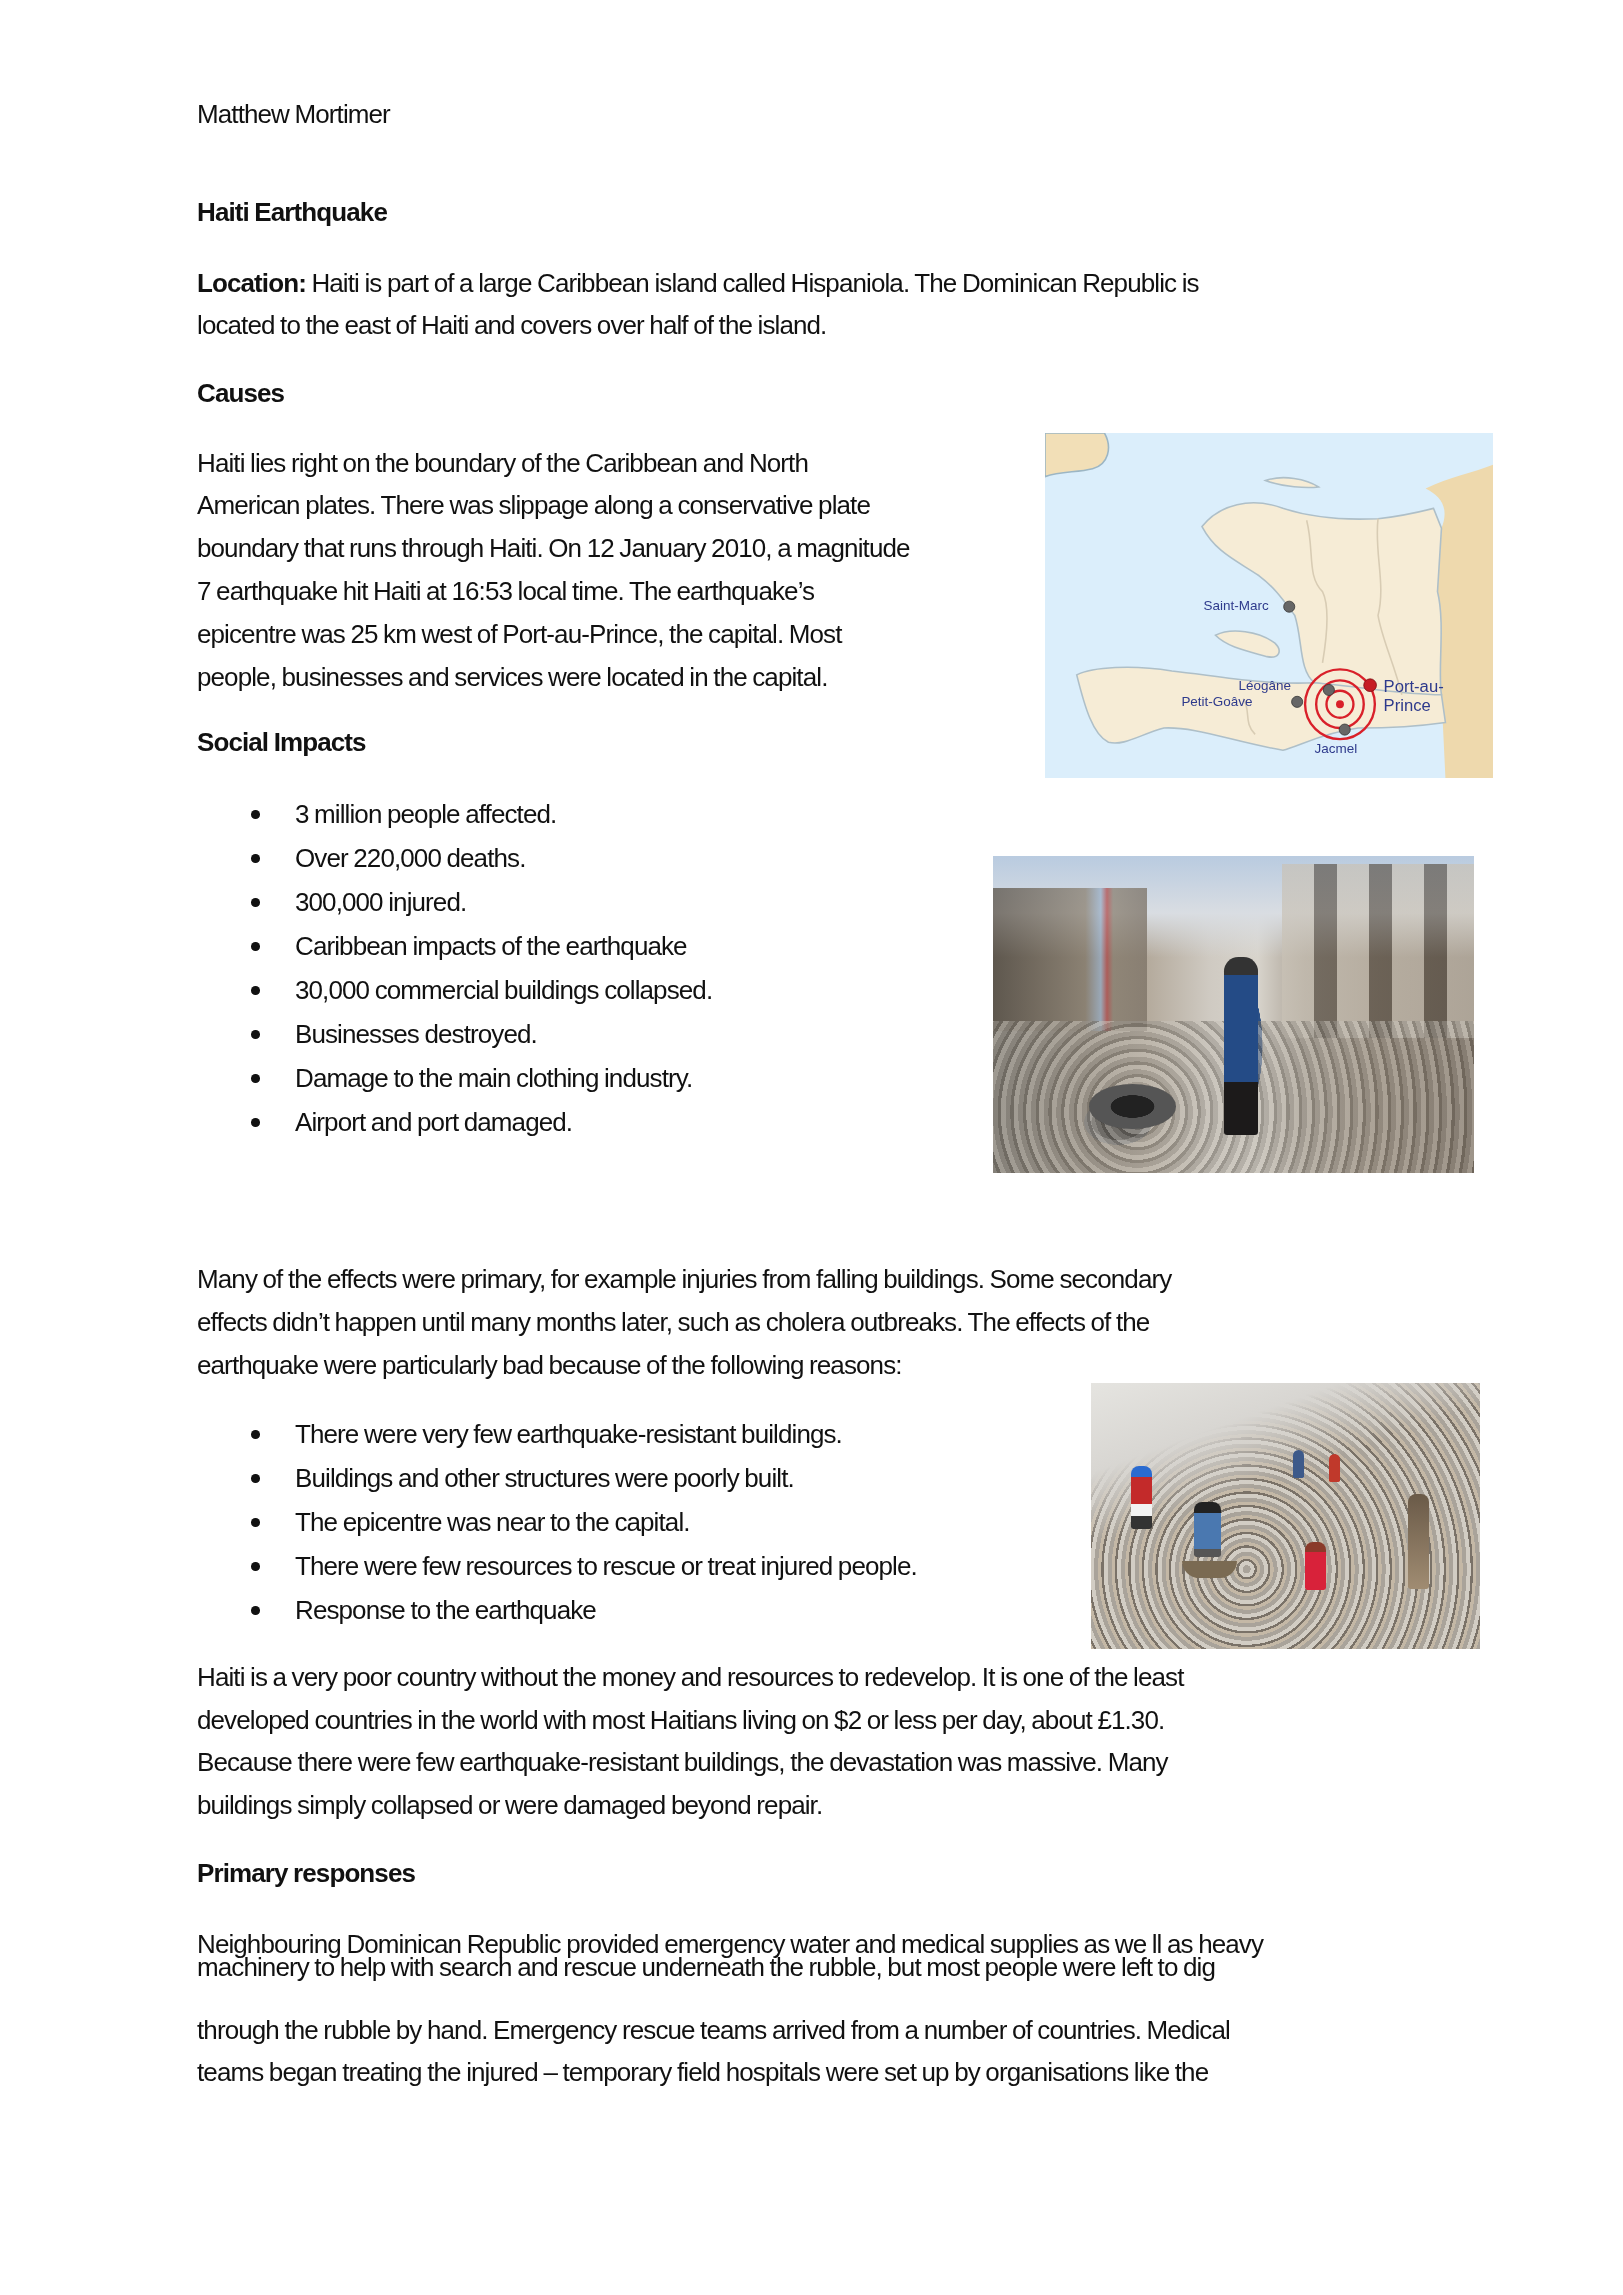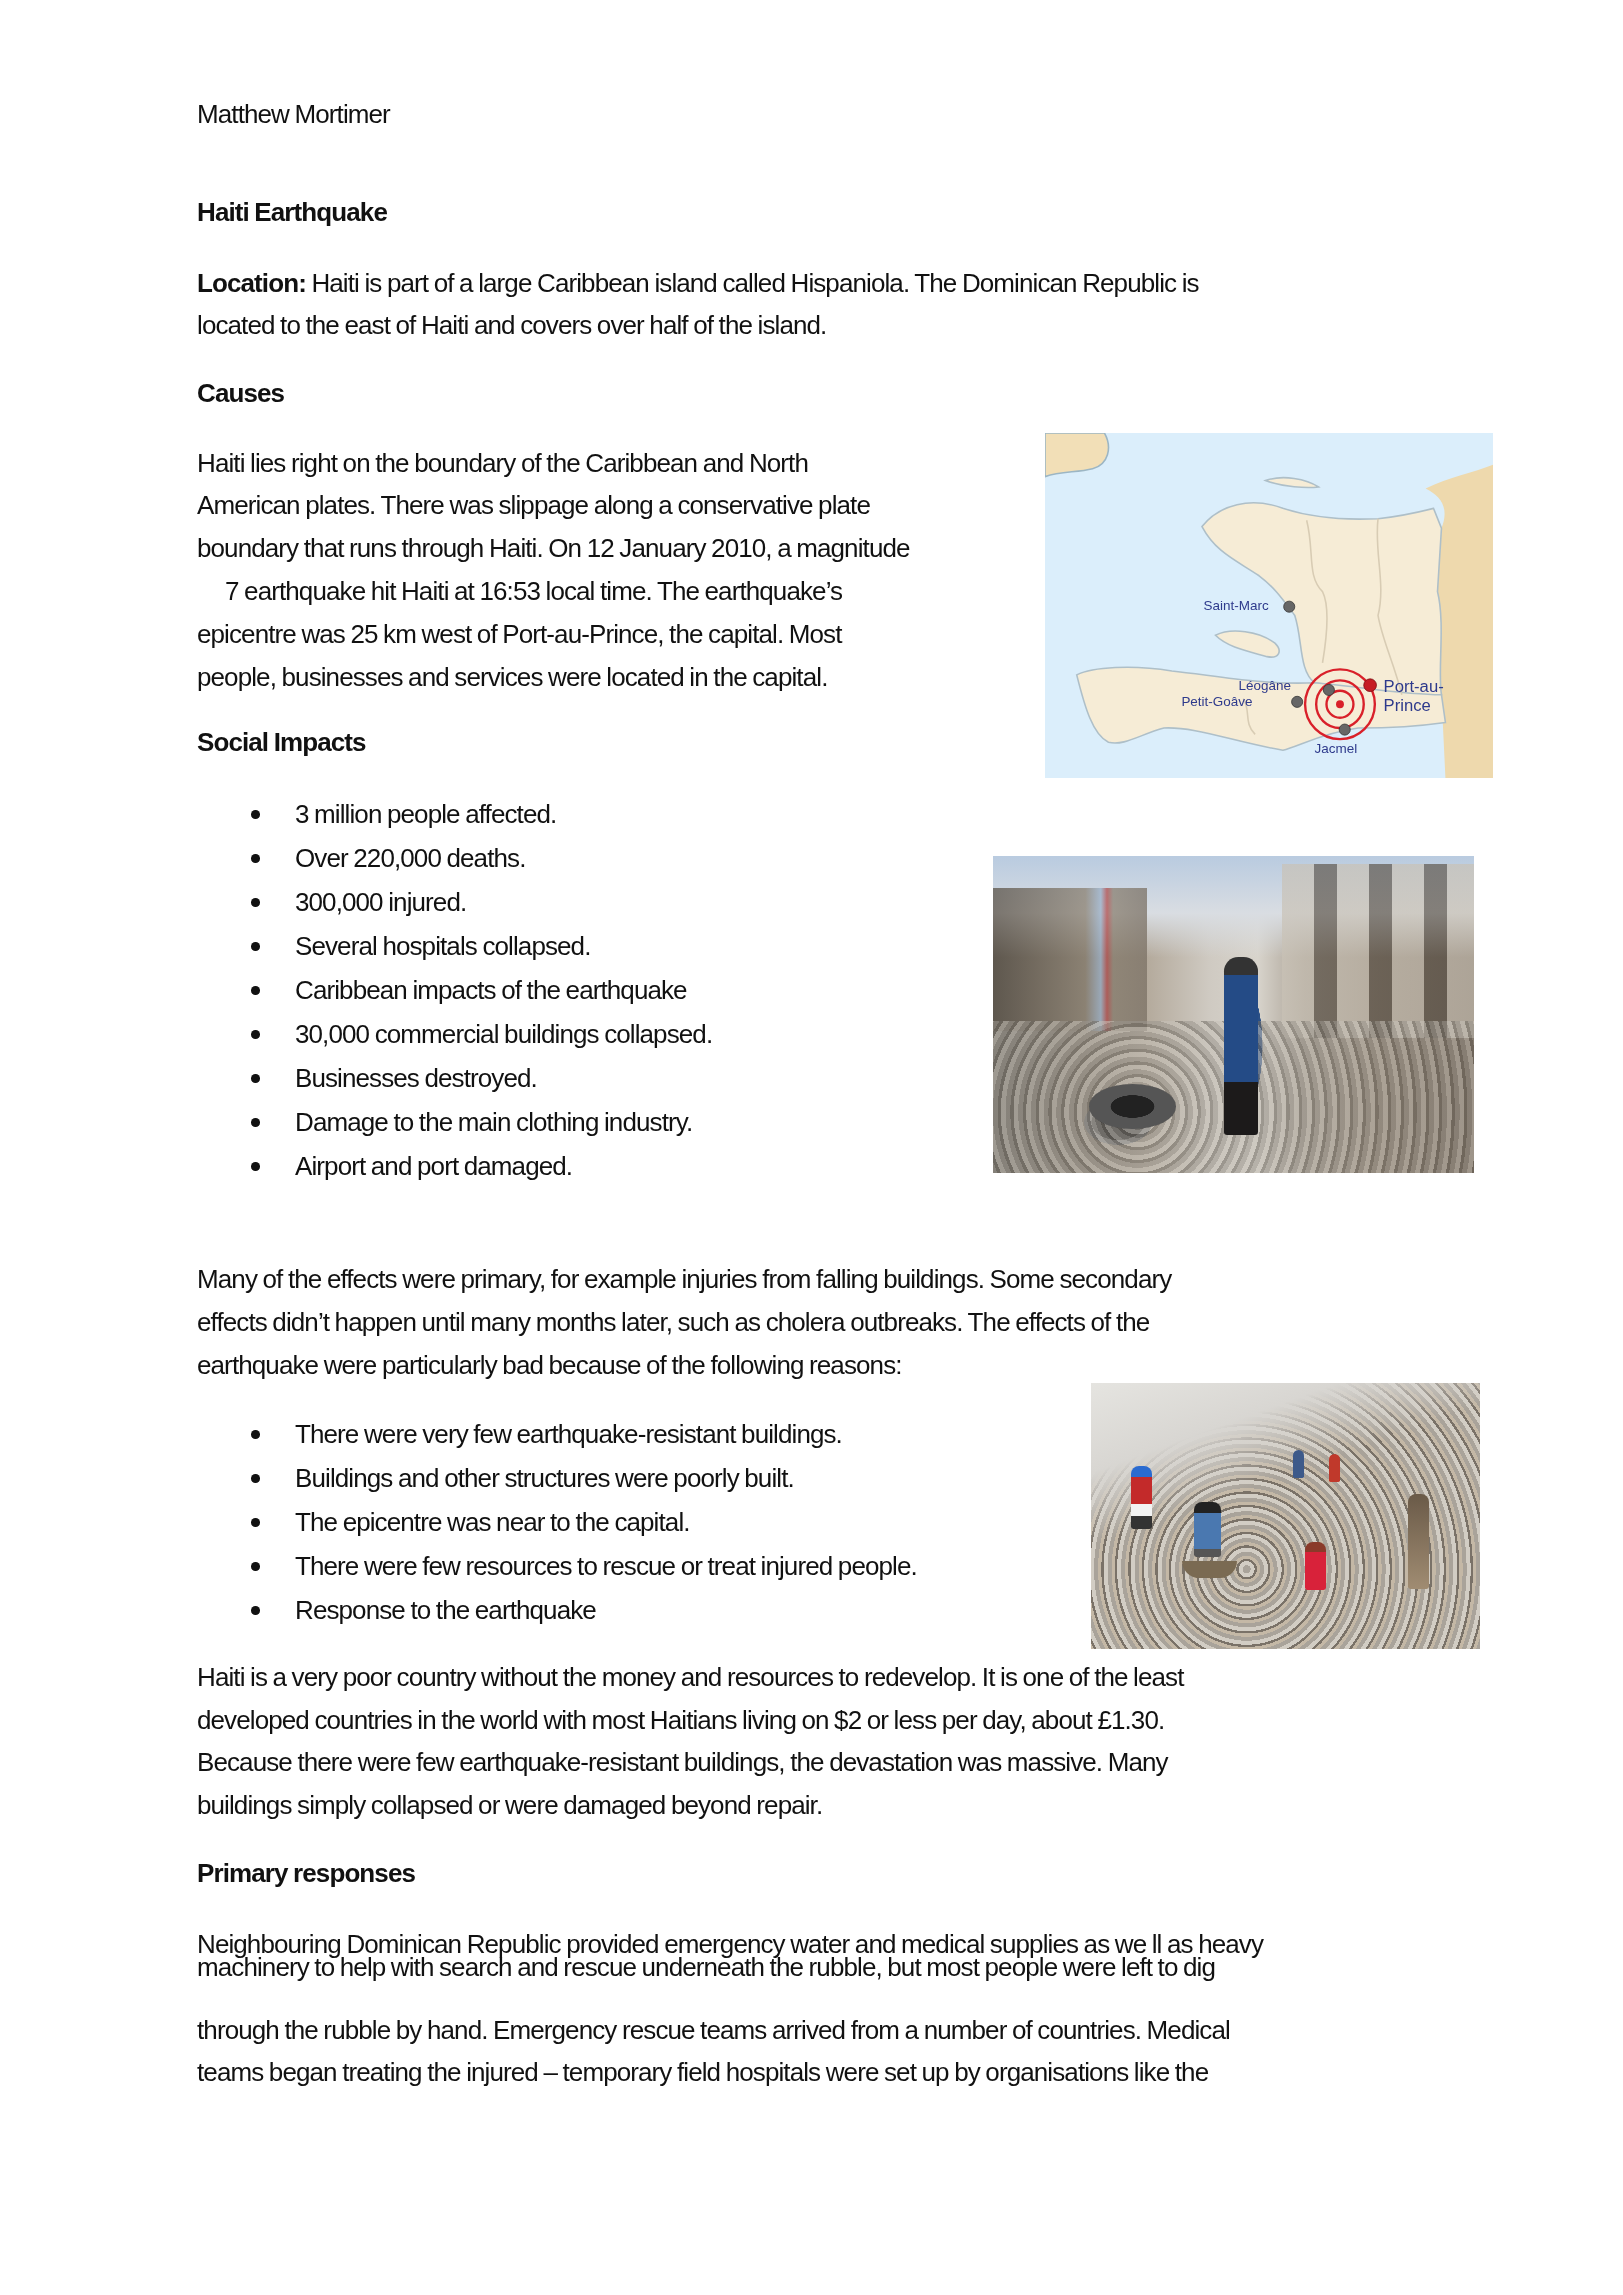--- a/index.html
+++ b/index.html
@@ -54,21 +54,21 @@
 
   <div class="txt" style="top:262px;"><span class="bold">Location:</span><span> Haiti is part of a  large Caribbean island called Hispaniola. The Dominican Republic is</span></div>
   <div class="txt" style="top:304px;">located to the east of Haiti and covers over half of the island.</div>
 
   <div class="txt bold" style="top:372px;">Causes</div>
 
   <div>
     <div class="txt" style="top:442px;">Haiti lies right on the  boundary of the Caribbean and North</div>
     <div class="txt" style="top:484px;">American plates. There was slippage along a conservative plate</div>
     <div class="txt" style="top:527px;">boundary that runs through Haiti. On 12 January 2010,  a magnitude</div>
-    <div class="txt" style="top:570px;margin-left:28px;">7 earthquake hit Haiti at 16:53  local time. The earthquake’s</div>
+    <div class="txt" style="top:570px;">7 earthquake hit Haiti at 16:53  local time. The earthquake’s</div>
     <div class="txt" style="top:613px;">epicentre was 25 km west of Port-au-Prince, the capital. Most</div>
     <div class="txt" style="top:656px;">people, businesses and services were located in the capital.</div>
   </div>
 
   <div class="fig map">
     <svg viewBox="0 0 565 435" xmlns="http://www.w3.org/2000/svg">
       <rect width="565" height="435" fill="#dbeefb"></rect>
 
       <path d="M0,0 L75,0 C85,18 80,40 60,45 C40,50 20,48 0,55 Z" fill="#f2dfb7" stroke="#9cb6c4" stroke-width="2"></path>
 
@@ -105,21 +105,20 @@
       <text x="340" y="404" font-family="Liberation Sans, sans-serif" font-size="17" fill="#2e3a8c">Jacmel</text>
     </svg>
   </div>
 
   <div class="txt bold" style="top:721px;">Social Impacts</div>
 
   <ul class="bullets" style="top:792px;">
     <li><span class="dot"></span><span>3 million people affected.</span></li>
     <li><span class="dot"></span><span>Over 220,000  deaths.</span></li>
     <li><span class="dot"></span><span>300,000  injured.</span></li>
-    <li><span class="dot"></span><span>Several hospitals collapsed.</span></li>
     <li><span class="dot"></span><span>Caribbean impacts of the earthquake</span></li>
     <li><span class="dot"></span><span>30,000  commercial buildings collapsed.</span></li>
     <li><span class="dot"></span><span>Businesses destroyed.</span></li>
     <li><span class="dot"></span><span>Damage to the main clothing industry.</span></li>
     <li><span class="dot"></span><span>Airport and port damaged.</span></li>
   </ul>
 
   <div class="fig photo1" title="Woman walking through earthquake rubble in a street">
     <div class="bldg-l"></div>
     <div class="bldg-r"></div>

